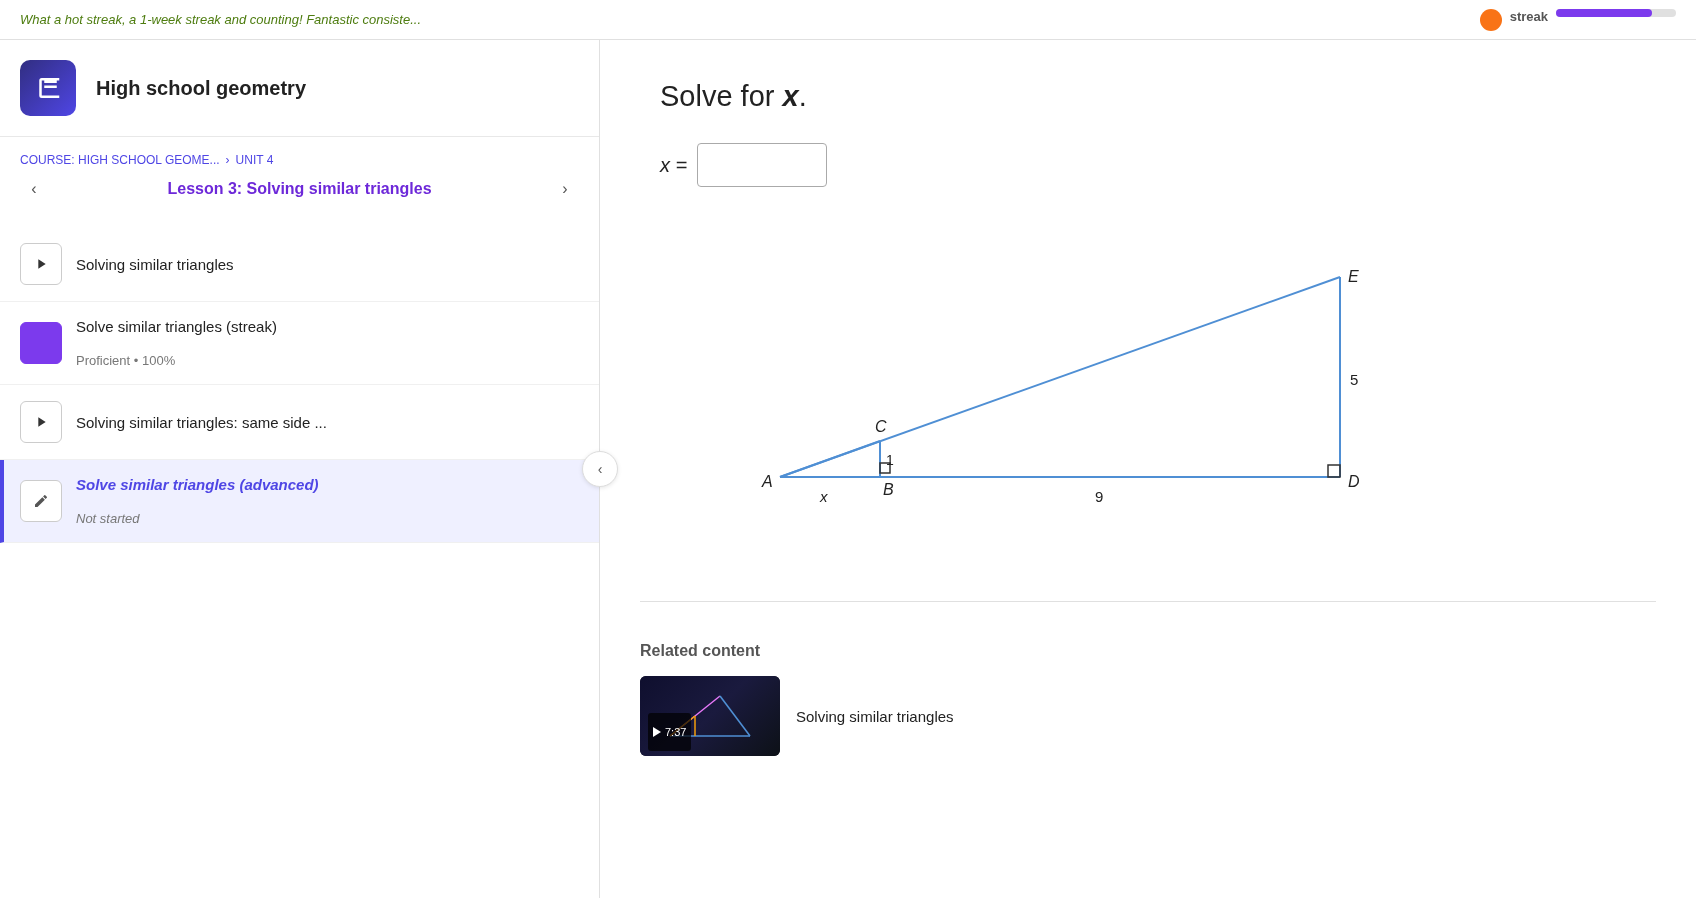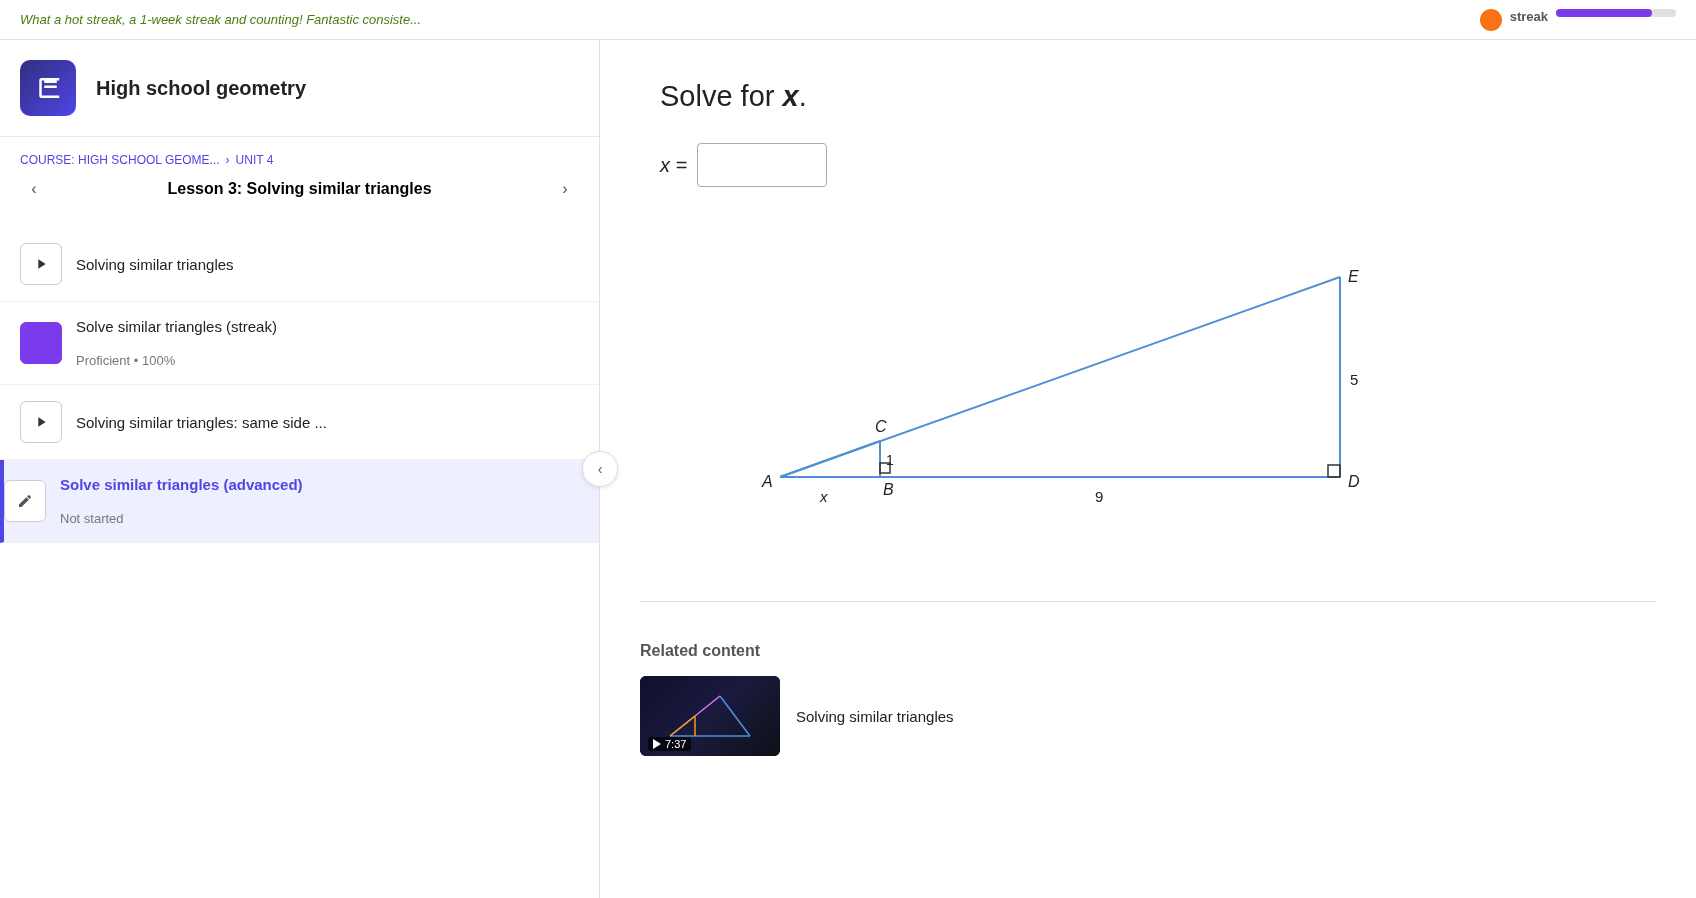--- a/index.html
+++ b/index.html
@@ -66,21 +66,21 @@
       text-transform: uppercase;
     }
     .breadcrumb-sep { color: #4f46e5; }
 
     .lesson-nav {
       padding: 4px 20px 16px;
       display: flex;
       align-items: center;
       justify-content: space-between;
     }
-    .lesson-nav-title { font-size: 16px; font-weight: 700; color: #000000; }
+    .lesson-nav-title { font-size: 16px; font-weight: 700; color: #6d28d9; }
     .nav-arrow {
       width: 28px; height: 28px;
       background: none; border: none;
       cursor: pointer;
       color: #555;
       font-size: 16px;
       display: flex; align-items: center; justify-content: center;
     }
 
     .lesson-items { padding: 8px 0; }
@@ -89,21 +89,22 @@
       align-items: center;
       gap: 14px;
       padding: 16px 20px;
       border-bottom: 1px solid #f0f0f0;
       cursor: pointer;
       position: relative;
     }
     .lesson-item.active {
       background: #eff0ff;
       border-left: 4px solid #4f46e5;
-      padding-left: 0;
+      padding-left: 16px;
+      font-style: italic;
     }
     .lesson-item-icon {
       width: 42px; height: 42px;
       border: 1.5px solid #ccc;
       border-radius: 6px;
       display: flex; align-items: center; justify-content: center;
       flex-shrink: 0;
       background: #fff;
     }
     .lesson-item-icon.purple-icon {
@@ -193,21 +194,21 @@
       display: flex; align-items: center; justify-content: center;
       position: relative;
     }
     
     .video-duration {
       position: absolute;
       bottom: 5px; left: 8px;
       background: rgba(0,0,0,0.7);
       color: #fff;
       font-size: 11px;
-      padding: 1px 5px;
+      padding: 13px 5px;
       border-radius: 3px;
       display: flex; align-items: center; gap: 4px;
     }
     .play-icon-small {
       width: 0; height: 0;
       border-top: 5px solid transparent;
       border-bottom: 5px solid transparent;
       border-left: 8px solid #fff;
     }
     .related-video-title { font-size: 15px; font-weight: 500; color: #222; }

